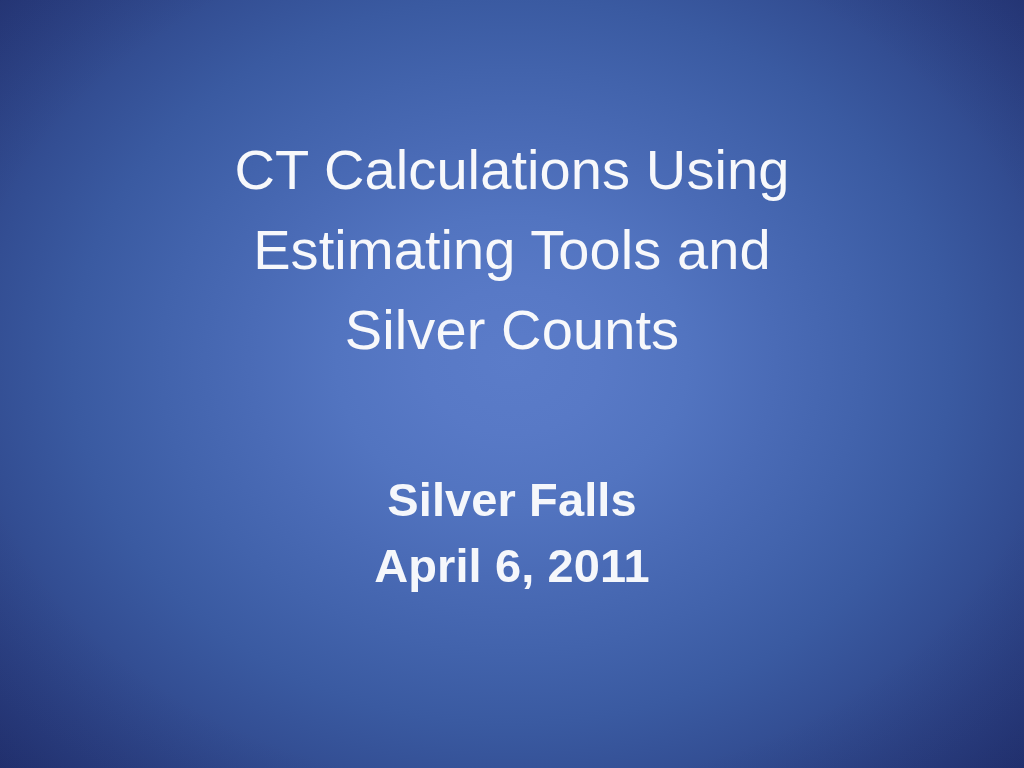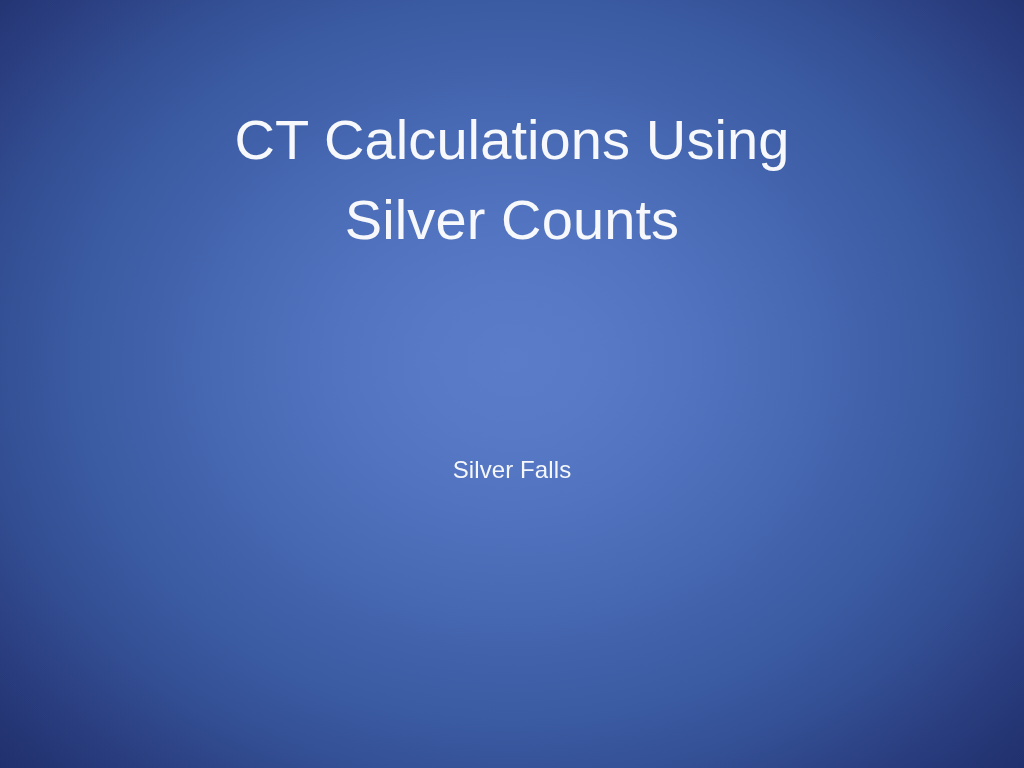--- a/index.html
+++ b/index.html
@@ -56,20 +56,21 @@
   }
 
   
   .content {
     position: absolute;
     inset: 0;
     z-index: 2;
     display: flex;
     flex-direction: column;
     align-items: center;
+    margin-top: 30px;
   }
 
   .title-block {
     position: absolute;
     top: 100px;
     left: 0;
     right: 0;
     text-align: center;
     padding: 0 70px;
     box-sizing: border-box;
@@ -91,37 +92,39 @@
     left: 0;
     right: 0;
     text-align: center;
     padding: 0 70px;
     box-sizing: border-box;
   }
 
   .subtitle-line {
     display: block;
     color: #f5f7fb;
-    font-size: 24px;
-    font-weight: 400;
+    font-size: 47px;
+    font-weight: 700;
     line-height: 66px;
     letter-spacing: 0.1px;
     white-space: nowrap;
   }
 </style>
 </head>
 <body>
 
 <div class="slide">
 
   <div class="content">
 
     <div class="title-block">
       <span class="title-line">CT Calculations Using</span>
+      <span class="title-line">Estimating Tools and</span>
       <span class="title-line">Silver Counts</span>
     </div>
 
     <div class="subtitle-block">
       <span class="subtitle-line">Silver Falls</span>
+      <span class="subtitle-line">April 6, 2011</span>
     </div>
 
   </div>
 </div>
 
 </body></html>

